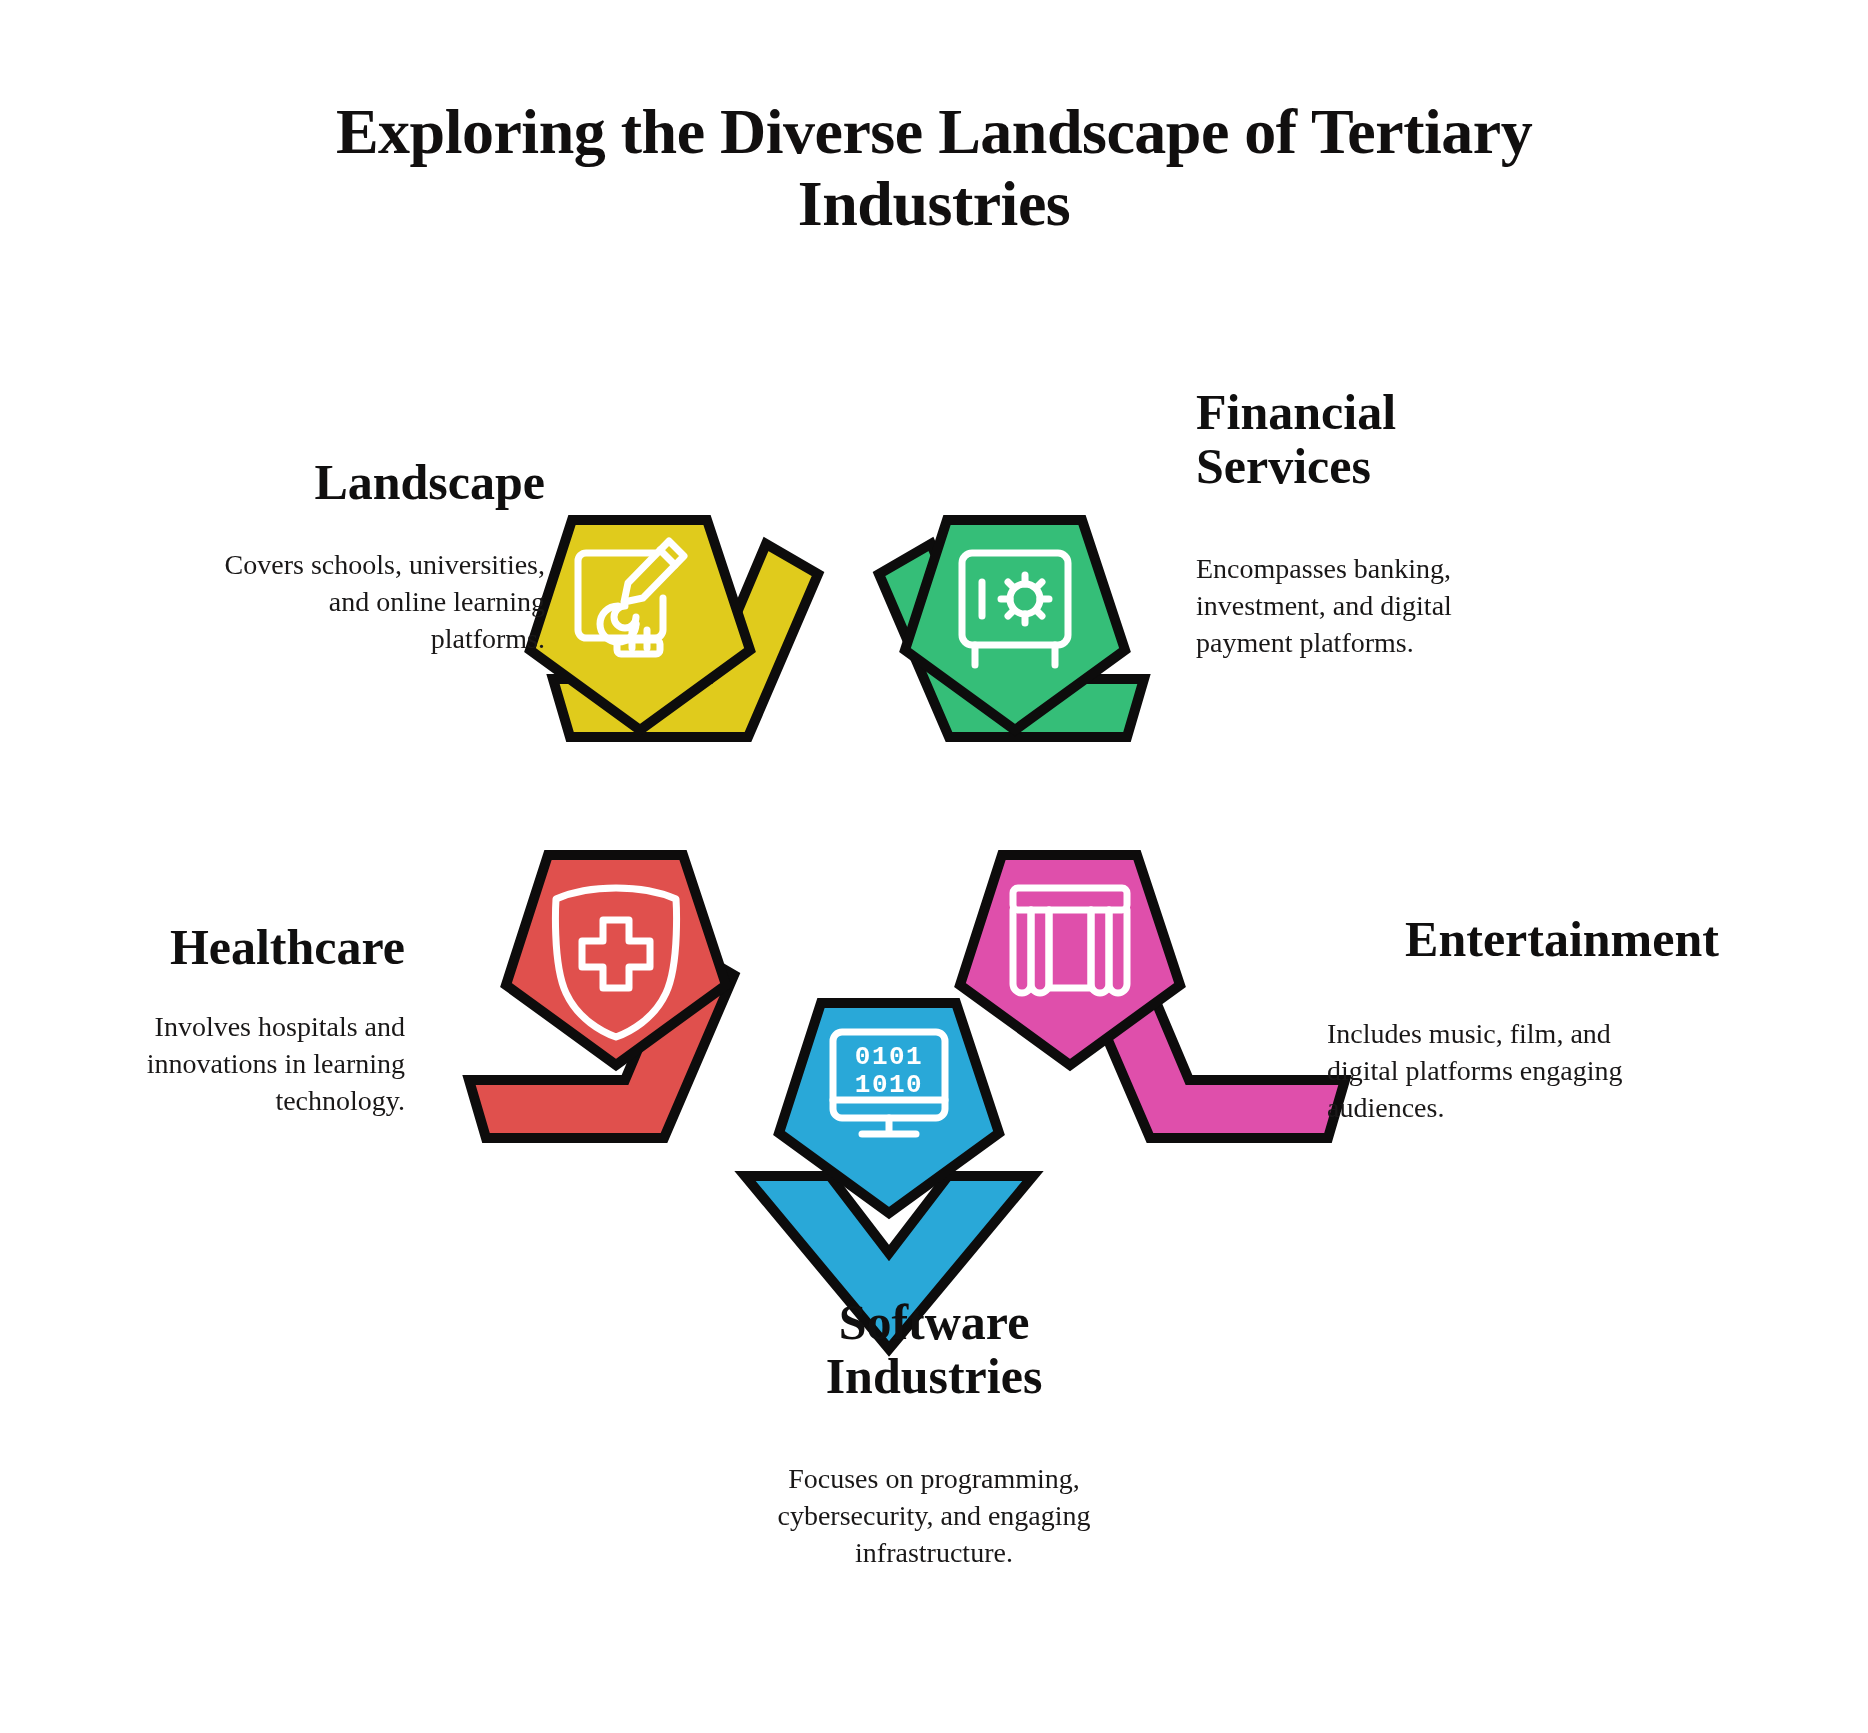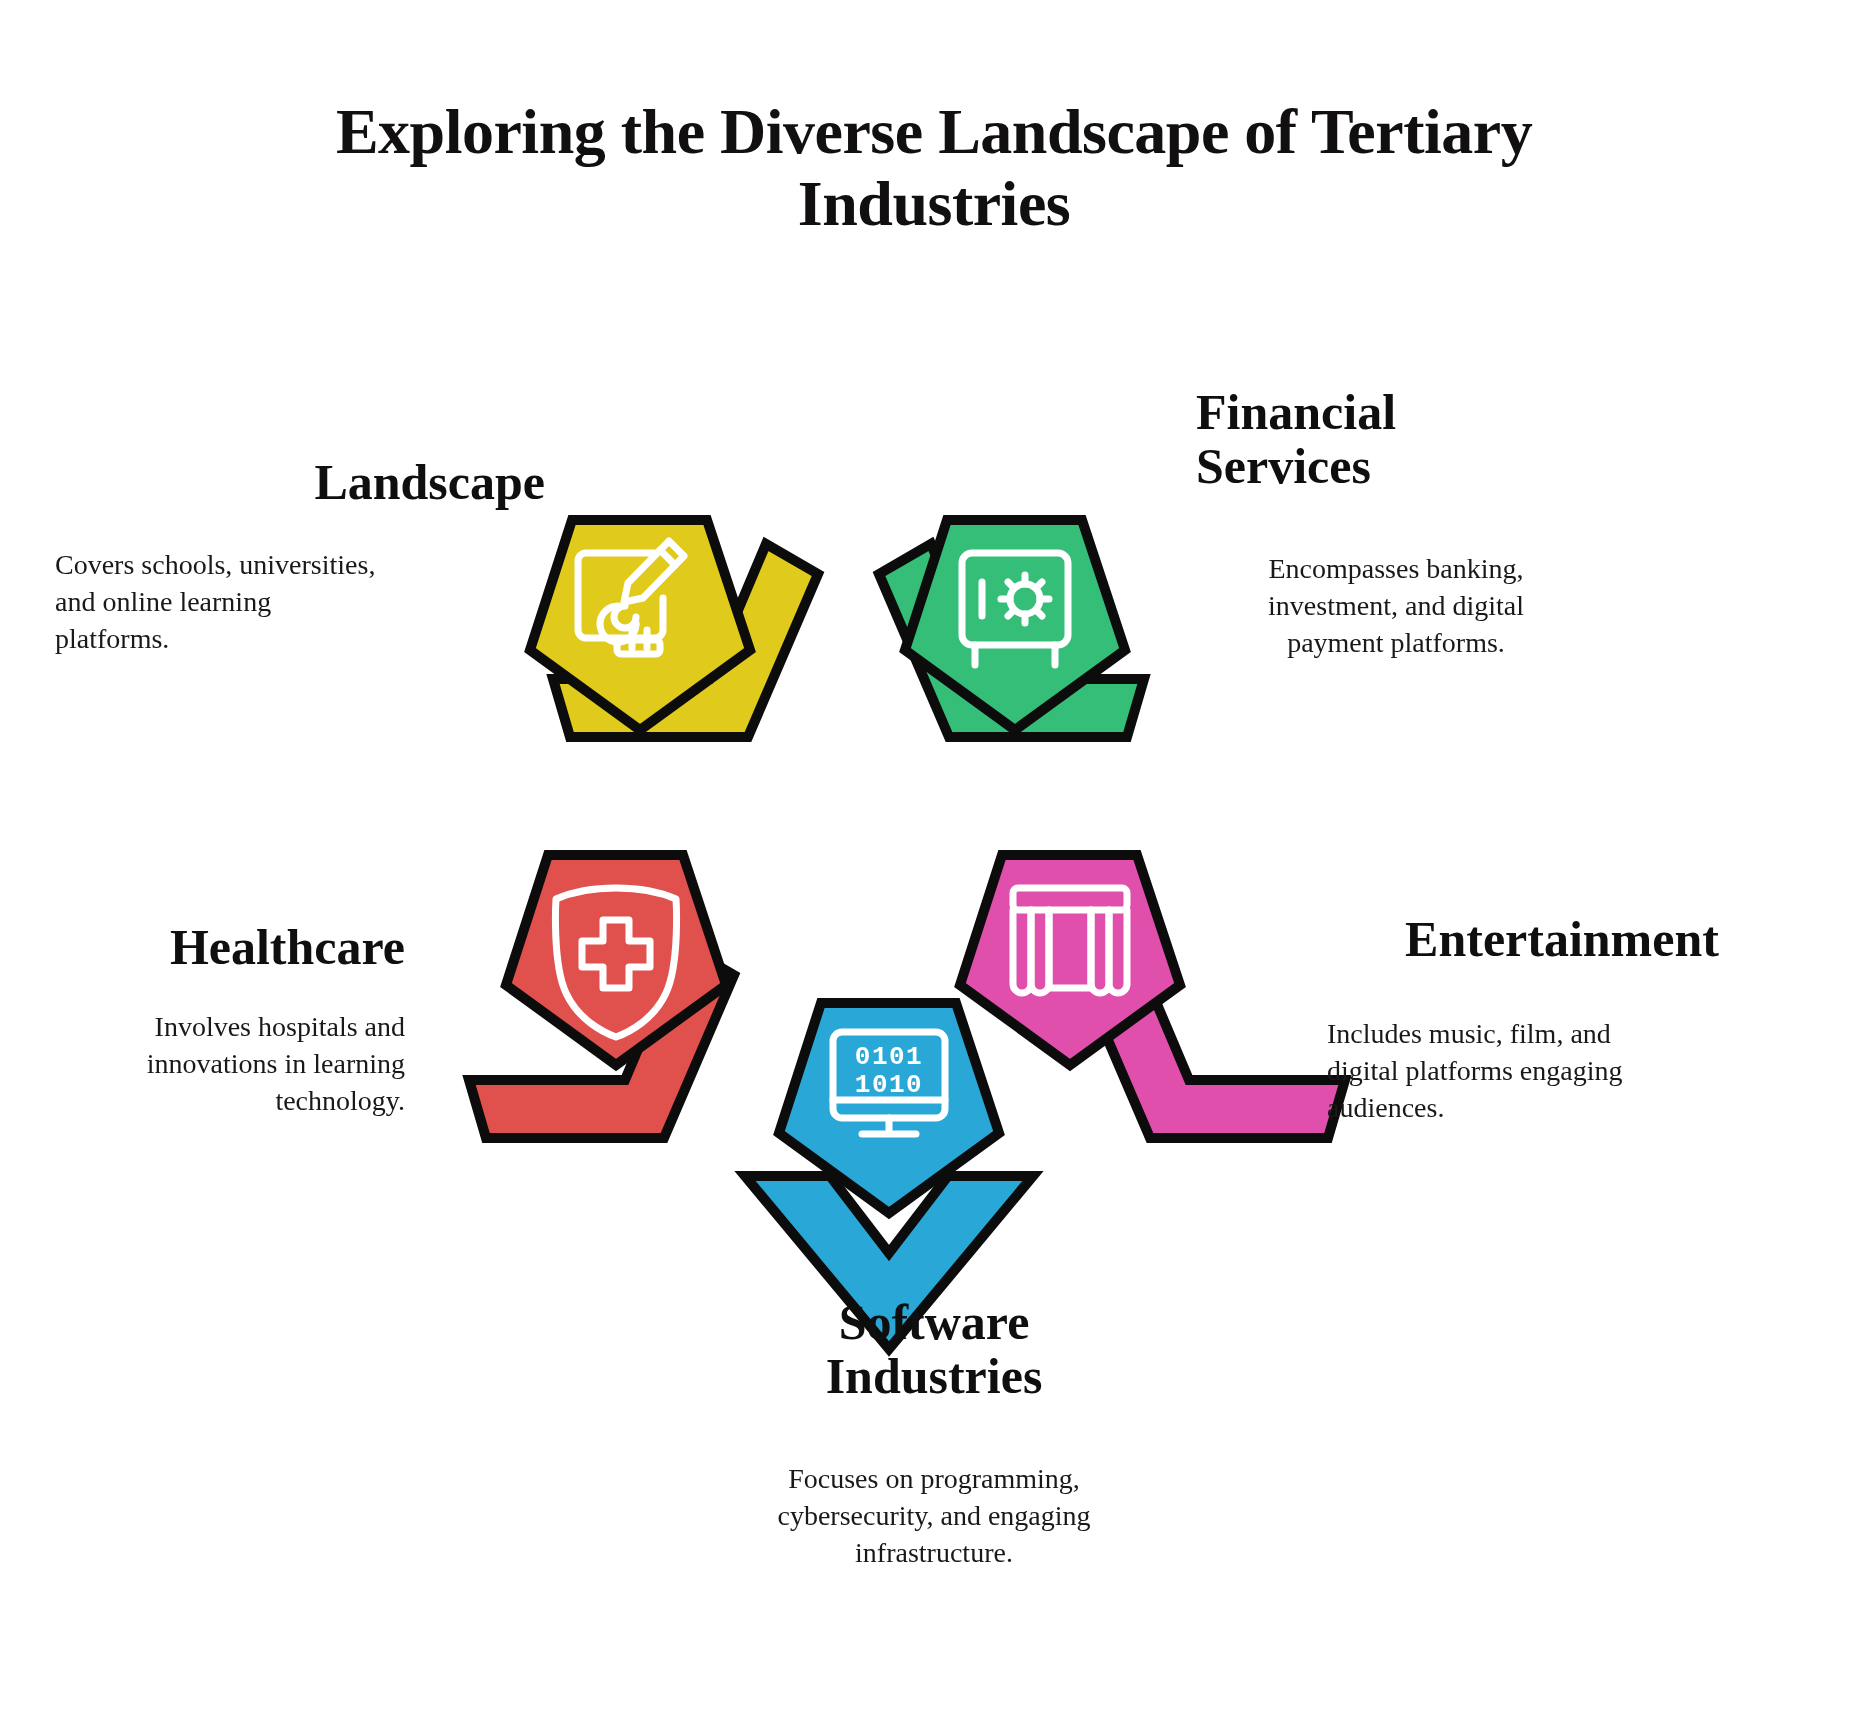--- a/index.html
+++ b/index.html
@@ -30,24 +30,24 @@
   }
   .node-desc{
     position:absolute;
     font-size:28px;line-height:1.33;color:#1a1818;
     font-family:"Liberation Serif","DejaVu Serif",serif;
     white-space:pre-line;
   }
 
   
   .h-education     {left:55px; top:455px; width:490px; text-align:right;}
-  .d-education     {left:55px; top:546px; width:490px; }
+  .d-education     {left:55px; top:546px; width:490px; text-align:right;}
 
   .h-financial     {left:1196px;top:385px; width:360px; text-align:left;}
-  .d-financial     {left:1196px;top:550px; width:400px; text-align:center;}
+  .d-financial     {left:1196px;top:550px; width:400px; text-align:left;}
 
   .h-healthcare    {left:60px; top:920px; width:345px; text-align:right;}
   .d-healthcare    {left:20px; top:1008px;width:385px; text-align:right;}
 
   .h-entertainment {left:1327px;top:912px; width:470px; text-align:center;}
   .d-entertainment {left:1327px;top:1003px;width:430px; text-align:left;margin-top:12px;}
 
   .h-software      {left:634px; top:1295px;width:600px; text-align:center;}
   .d-software      {left:624px; top:1460px;width:620px; text-align:center;}
 

